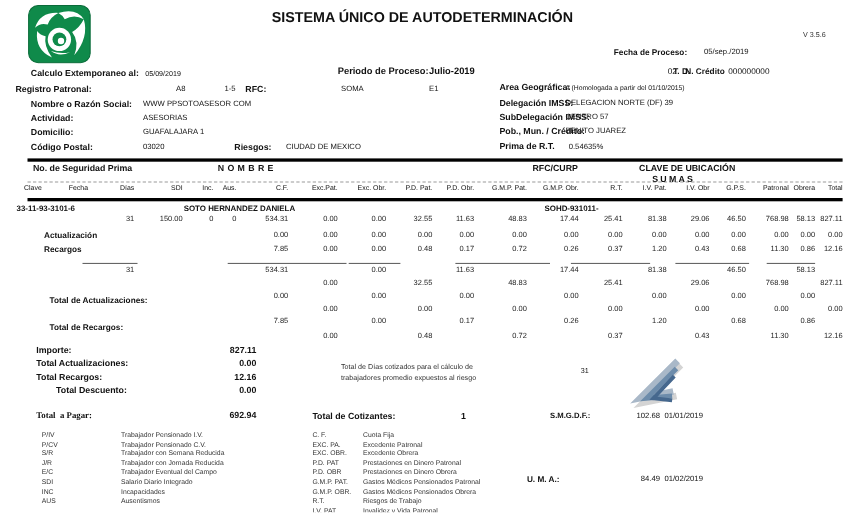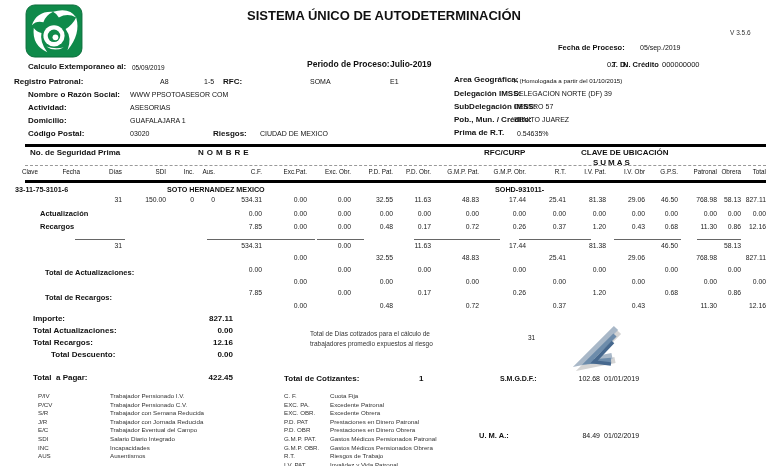--- a/index.html
+++ b/index.html
@@ -1,19 +1,19 @@
 <!DOCTYPE html>
 <html><head>
 <meta charset="utf-8">
 <style>
   html,body{margin:0;padding:0;background:#fff;}
   .page{position:relative;width:768px;height:466px;background:#fff;overflow:hidden;
         font-family:"Liberation Sans",sans-serif;color:#111;}
   .abs{position:absolute;white-space:nowrap;}
-  .pre{white-space:pre;}
+  .pre{white-space:pre;font-family:Liberation Serif, serif;}
   .b{font-weight:bold;}
   .f13{font-size:13px;} .f11{font-size:11.5px;} .f85{font-size:8.5px;}
   .f8{font-size:8px;} .f75{font-size:7.5px;} .f7{font-size:7px;}
   .f65{font-size:6.5px;} .f6{font-size:6.2px;}
   .ctr{left:0;right:0;text-align:center;}
   .rule{position:absolute;background:#000;}
   .dash{position:absolute;border-top:1px dashed #9a9a9a;height:0;}
   .oline{position:absolute;height:1px;background:#666;}
   .num{position:absolute;font-size:6.8px;color:#1c1c1c;white-space:nowrap;}
   .collabel{position:absolute;font-size:6.3px;color:#111;white-space:nowrap;}
@@ -95,22 +95,22 @@
   <div class="rule" style="left:25px;top:144px;width:741px;height:2.5px"></div>
   <div class="dash" style="left:25px;top:165px;width:741px"></div>
   <div class="rule" style="left:25px;top:180px;width:741px;height:2.5px"></div>
 
   <div class="abs b f8" style="left:30px;top:148px">No. de Seguridad Prima</div>
   <div class="abs b f8 sp3" style="left:198px;top:148px">NOMBRE</div>
   <div class="abs b f8" style="left:484px;top:148px">RFC/CURP</div>
   <div class="abs b f8" style="left:581px;top:148px">CLAVE DE UBICACIÓN</div>
   <div class="abs b f8 sp2" style="left:593px;top:158px">SUMAS</div>
 
-  <div class="abs b" style="left:15px;top:185px;font-size:7.2px">33-11-75-3101-6</div>
-  <div class="abs b" style="left:167px;top:185px;font-size:7.2px">SOTO HERNANDEZ MEXICO</div>
+  <div class="abs b" style="left:15px;top:185px;font-size:7.2px">33-11-93-3101-6</div>
+  <div class="abs b" style="left:167px;top:185px;font-size:7.2px">SOTO HERNANDEZ DANIELA</div>
   <div class="abs b" style="left:495px;top:185px;font-size:7.2px">SOHD-931011-</div>
 
   <div class="abs b f75" style="left:40px;top:209px">Actualización</div>
   <div class="abs b f75" style="left:40px;top:222px">Recargos</div>
   <div class="abs b f75" style="left:45px;top:268px">Total de Actualizaciones:</div>
   <div class="abs b f75" style="left:45px;top:293px">Total de Recargos:</div>
 
   <div class="oline" style="left:75px;top:239px;width:50px"></div>
   <div class="oline" style="left:207px;top:239px;width:108px"></div>
   <div class="oline" style="left:317px;top:239px;width:47px"></div>
@@ -233,21 +233,21 @@
 
   <div class="abs b f8" style="left:33px;top:314px">Importe:</div>
   <div class="abs b f8" style="right:535px;top:314px">827.11</div>
   <div class="abs b f8" style="left:33px;top:326px">Total Actualizaciones:</div>
   <div class="abs b f8" style="right:535px;top:326px">0.00</div>
   <div class="abs b f8" style="left:33px;top:338px">Total Recargos:</div>
   <div class="abs b f8" style="right:535px;top:338px">12.16</div>
   <div class="abs b f8" style="left:51px;top:350px">Total Descuento:</div>
   <div class="abs b f8" style="right:535px;top:350px">0.00</div>
   <div class="abs b f8 pre" style="left:33px;top:373px">Total  a Pagar:</div>
-  <div class="abs b f8" style="right:535px;top:373px">422.45</div>
+  <div class="abs b f8" style="right:535px;top:373px">692.94</div>
 
   <div class="abs f65" style="left:310px;top:330px;color:#333">Total de Días cotizados para el cálculo de</div>
   <div class="abs f65" style="left:310px;top:340px;color:#333">trabajadores promedio expuestos al riesgo</div>
   <div class="abs f65" style="left:528px;top:334px">31</div>
 
   <div class="abs b f8" style="left:284px;top:374px">Total de Cotizantes:</div>
   <div class="abs b f8" style="left:419px;top:374px">1</div>
   <div class="abs b f7" style="left:500px;top:375px">S.M.G.D.F.:</div>
   <div class="abs f7" style="right:168px;top:375px">102.68</div>
   <div class="abs f7" style="left:604px;top:375px">01/01/2019</div>

